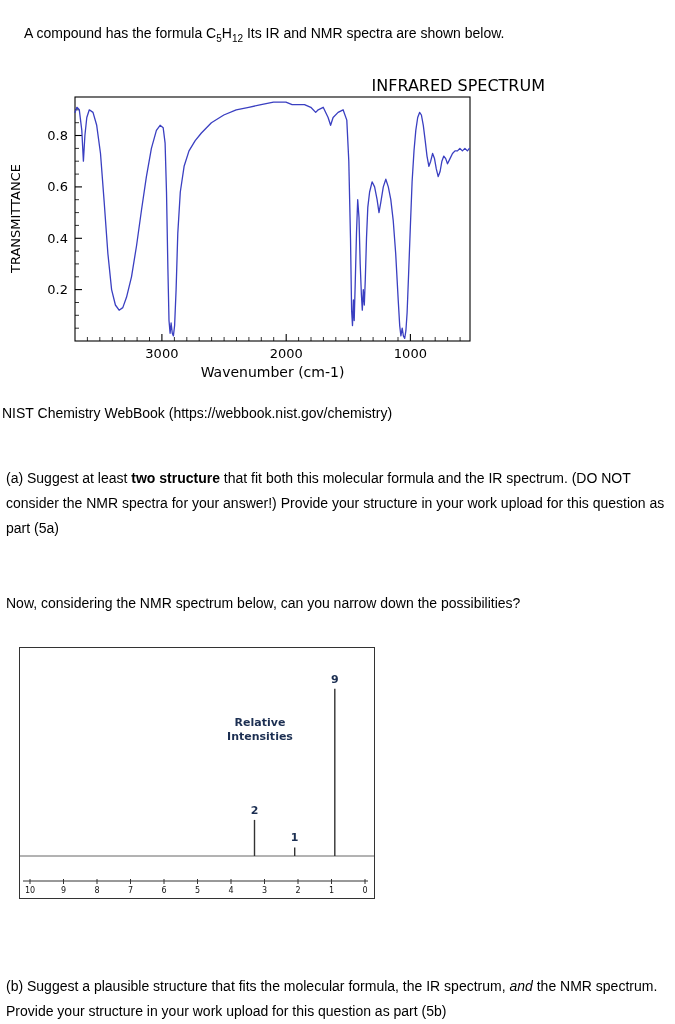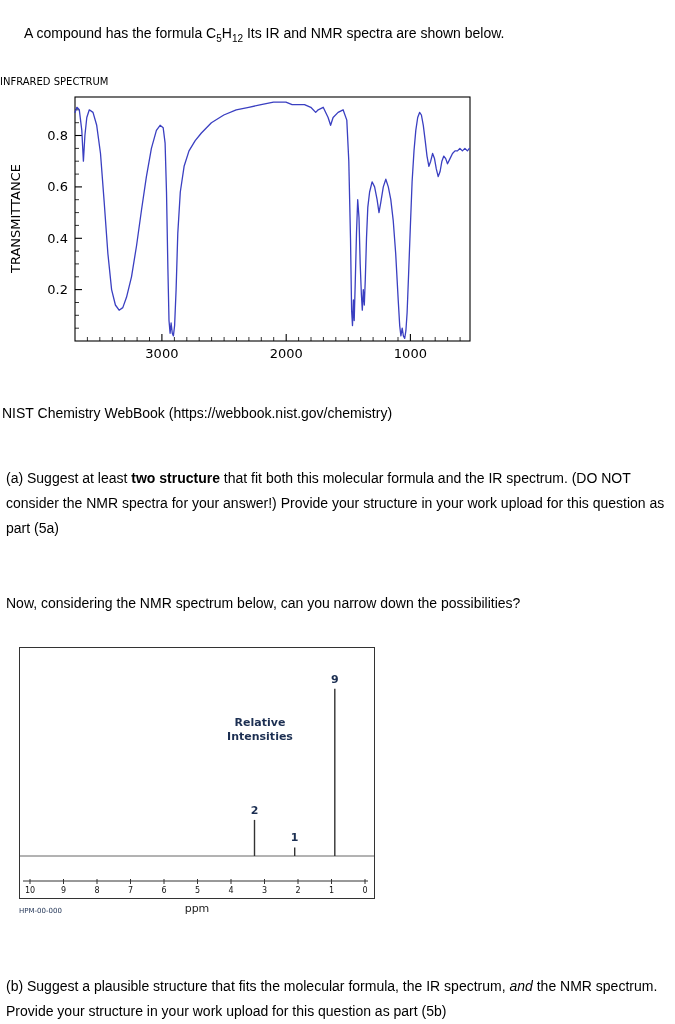--- a/index.html
+++ b/index.html
@@ -11,22 +11,22 @@
   .abs{position:absolute}
   .bodytext{font-size:14px;line-height:25px;color:#000}
   sub{font-size:10px;line-height:0}
   em{}
   strong{font-weight:bold}
 
   #intro{left:24px;top:7px;width:660px}
 
   
   #ir-fig{left:0;top:76px;width:545px;height:305px}
-  #ir-title{left:0;top:0;width:545px;text-align:left;
-    font-family:"DejaVu Sans",sans-serif;font-size:10px;color:#000}
+  #ir-title{left:0;top:0;width:545px;text-align:right;
+    font-family:"DejaVu Sans",sans-serif;font-size:16px;color:#000}
   #ir-ylabel{left:8px;top:43px;width:18px;height:200px;
     writing-mode:vertical-rl;transform:rotate(180deg);text-align:center;
     font-family:"DejaVu Sans",sans-serif;font-size:13px;color:#000}
   #ir-svg{left:27px;top:15px}
   #ir-xlabel{left:0;top:288px;width:545px;text-align:center;
     font-family:"DejaVu Sans",sans-serif;font-size:14px;color:#000}
 
   #attribution{left:2px;top:387px;width:660px}
 
   #q-a{left:6px;top:452px;width:668px}
@@ -104,20 +104,21 @@
       <line x1="72.8" y1="250" x2="72.8" y2="246" stroke="#000000" stroke-width="0.8"></line>
       <line x1="60.4" y1="250" x2="60.4" y2="246" stroke="#000000" stroke-width="0.8"></line>
       <line x1="134.9" y1="250" x2="134.9" y2="243" stroke="#000000" stroke-width="1.1"></line>
       <text x="134.9" y="267" text-anchor="middle" font-size="13" font-family="&quot;DejaVu Sans&quot;, sans-serif" fill="#000">3000</text>
       <line x1="259.2" y1="250" x2="259.2" y2="243" stroke="#000000" stroke-width="1.1"></line>
       <text x="259.2" y="267" text-anchor="middle" font-size="13" font-family="&quot;DejaVu Sans&quot;, sans-serif" fill="#000">2000</text>
       <line x1="383.4" y1="250" x2="383.4" y2="243" stroke="#000000" stroke-width="1.1"></line>
       <text x="383.4" y="267" text-anchor="middle" font-size="13" font-family="&quot;DejaVu Sans&quot;, sans-serif" fill="#000">1000</text>
       <polyline points="48.0,21.4 49.9,16.3 52.3,18.8 54.8,39.4 56.4,70.2 57.9,44.5 59.8,26.5 62.3,18.8 66.0,21.4 69.7,34.3 73.5,62.5 77.2,111.3 80.9,162.7 84.6,198.6 88.4,214.0 92.1,219.2 95.8,216.6 99.5,206.3 104.5,185.8 109.5,155.0 114.5,119.0 119.4,85.6 124.4,57.4 129.4,39.4 133.1,34.3 136.2,36.8 138.1,52.2 139.5,101.0 140.9,178.1 142.0,229.5 143.1,242.3 144.1,232.0 145.3,242.3 146.4,244.9 147.6,234.6 149.1,198.6 150.8,142.1 153.3,101.0 157.1,75.3 162.0,59.9 168.2,49.7 174.4,42.0 184.4,31.7 196.8,24.0 209.2,18.8 221.7,16.3 234.1,13.7 246.5,11.1 258.9,11.1 265.1,13.7 271.3,13.7 277.5,13.7 283.8,16.3 288.7,21.4 291.2,18.8 296.2,16.3 301.1,26.5 303.6,34.3 306.1,26.5 311.1,21.4 316.1,18.8 319.8,29.1 321.8,70.2 323.5,147.3 324.6,219.2 325.5,234.6 326.4,208.9 327.2,229.5 328.2,193.5 329.5,142.1 330.7,108.7 332.0,126.7 333.2,172.9 334.4,203.8 335.3,219.2 336.3,198.6 337.3,214.0 338.3,188.4 339.5,147.3 340.8,116.4 342.6,101.0 345.1,90.8 347.6,95.9 350.1,108.7 352.0,121.6 353.8,111.3 356.3,95.9 358.8,88.2 361.3,95.9 363.8,108.7 366.2,129.3 368.7,162.7 371.2,208.9 372.7,234.6 373.9,244.9 375.2,237.2 376.4,244.9 377.7,247.4 378.9,239.7 380.1,221.7 381.6,183.2 383.4,134.4 385.1,90.8 387.0,59.9 388.8,39.4 390.7,26.5 392.6,21.4 394.4,24.0 396.3,34.3 398.2,49.7 400.0,65.1 401.9,75.3 403.7,70.2 405.6,62.5 407.5,67.6 409.3,77.9 411.2,85.6 413.1,80.5 414.9,70.2 416.8,65.1 418.7,67.6 420.5,72.8 423.0,67.6 425.5,62.5 428.0,59.9 430.5,59.9 432.9,57.4 435.4,59.9 437.9,57.4 440.4,59.9 442.4,57.4" fill="none" stroke="#3a3fc1" stroke-width="1.3" stroke-linejoin="round" stroke-linecap="round"></polyline>
     </svg>
+  <div class="abs" id="ir-xlabel">Wavenumber (cm-1)</div>
 </figure>
 
 <p class="abs bodytext" id="attribution">NIST Chemistry WebBook (https://webbook.nist.gov/chemistry)</p>
 
 <p class="abs bodytext" id="q-a"><span>(a) Suggest at least </span><strong>two structure</strong><span> that fit both this molecular formula and the IR spectrum. (DO NOT consider the NMR spectra for your answer!)  Provide your structure in your work upload for this question as part (5a)</span></p>
 
 <p class="abs bodytext" id="nmr-prompt">Now, considering the NMR spectrum below, can you narrow down the possibilities?</p>
 
 <figure class="abs" id="nmr-fig" style="margin:0">
   <div id="nmr-box">
@@ -149,19 +150,15 @@
         <line x1="234.5" y1="208" x2="234.5" y2="171.9" stroke="#333333" stroke-width="1.4"></line>
         <text x="234.5" y="165.9" text-anchor="middle" font-size="11" font-weight="bold" font-family="&quot;DejaVu Sans&quot;, sans-serif" fill="#1c2f52">2</text>
         <line x1="274.7" y1="208" x2="274.7" y2="199.4" stroke="#333333" stroke-width="1.4"></line>
         <text x="274.7" y="193.4" text-anchor="middle" font-size="11" font-weight="bold" font-family="&quot;DejaVu Sans&quot;, sans-serif" fill="#1c2f52">1</text>
         <line x1="314.8" y1="208" x2="314.8" y2="40.8" stroke="#333333" stroke-width="1.4"></line>
         <text x="314.8" y="34.8" text-anchor="middle" font-size="11" font-weight="bold" font-family="&quot;DejaVu Sans&quot;, sans-serif" fill="#1c2f52">9</text>
         <text x="240" y="78" text-anchor="middle" font-size="11" font-weight="bold" font-family="&quot;DejaVu Sans&quot;, sans-serif" fill="#1c2f52">Relative</text>
         <text x="240" y="92" text-anchor="middle" font-size="11" font-weight="bold" font-family="&quot;DejaVu Sans&quot;, sans-serif" fill="#1c2f52">Intensities</text>
       </svg>
   </div>
-  <div id="nmr-foot">
-    <span id="nmr-watermark">HPM-00-000</span>
-    <span id="nmr-ppm">ppm</span>
-  </div>
 </figure>
 
 <p class="abs bodytext" id="q-b"><span>(b) Suggest a plausible structure that fits the molecular formula, the IR spectrum, </span><em>and</em><span> the NMR spectrum.  Provide your structure in your work upload for this question as part (5b)</span></p>
 
 </body></html>

